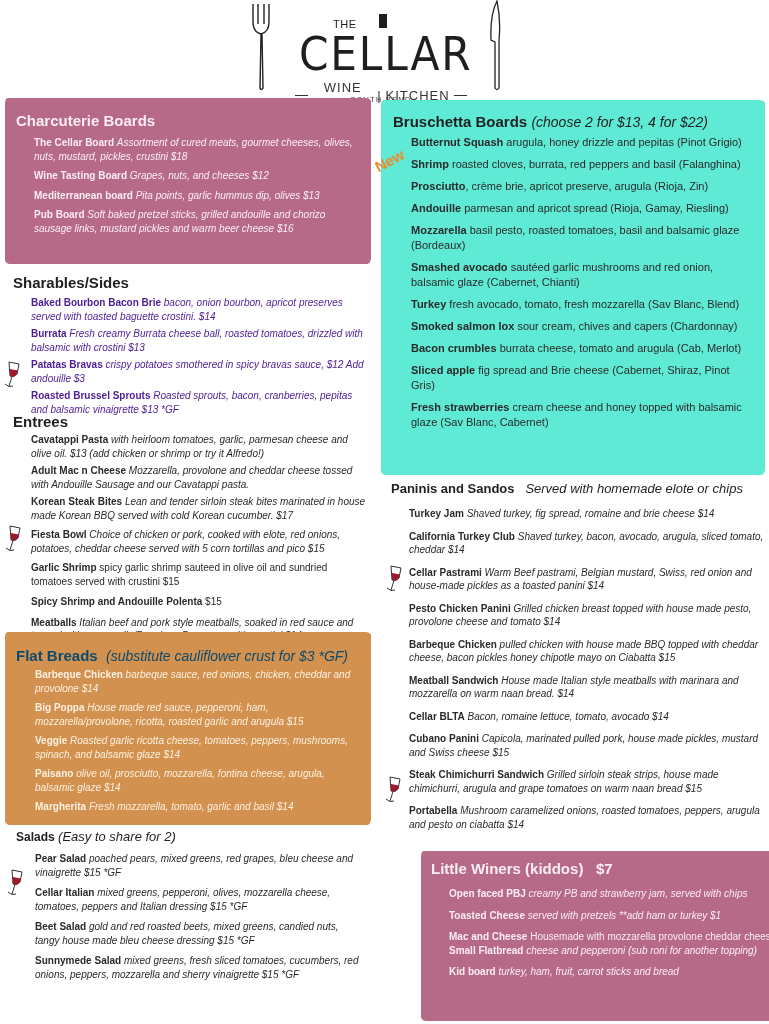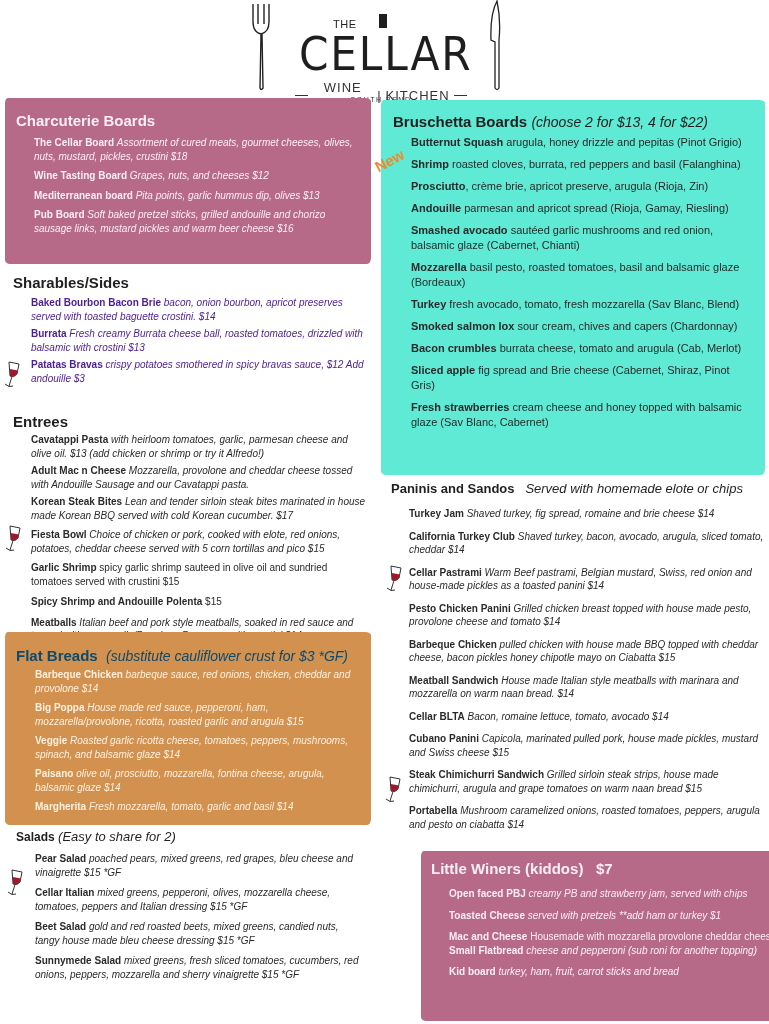--- a/index.html
+++ b/index.html
@@ -76,20 +76,21 @@
     <div class="item"><span class="name">Mediterranean board</span> <span class="desc">Pita points, garlic hummus dip, olives $13</span></div>
     <div class="item"><span class="name">Pub Board</span> <span class="desc">Soft baked pretzel sticks, grilled andouille and chorizo sausage links, mustard  pickles and warm beer cheese  $16</span></div>
   </div>
 </div>
 
 <div class="h2 dark" style="position:absolute; left:13px; top:274px;">Sharables/Sides</div>
 <div class="list" style="left:31px; top:296px; width:335px; color:#4c1d95;">
   <div class="item" style="margin-bottom:4px;"><span class="name">Baked Bourbon Bacon Brie</span> <span class="desc">bacon, onion bourbon, apricot preserves served with toasted baguette crostini.  $14</span></div>
   <div class="item" style="margin-bottom:4px;"><span class="name">Burrata</span> <span class="desc">Fresh creamy Burrata cheese ball, roasted tomatoes, drizzled with balsamic with crostini  $13</span></div>
   <div class="item" style="margin-bottom:4px;"><span class="name">Patatas Bravas</span> <span class="desc">crispy potatoes smothered in spicy bravas sauce, $12   Add andouille  $3</span></div>
+  <div class="item" style="margin-bottom:4px;"><span class="name">Roasted Brussel Sprouts</span> <span class="desc">Roasted sprouts, bacon, cranberries, pepitas and balsamic vinaigrette  $13  *GF</span></div>
 </div>
 
 <div class="h2 dark" style="position:absolute; left:13px; top:413px;">Entrees</div>
 <div class="list" style="left:31px; top:433px; width:335px;">
   <div class="item" style="margin-bottom:4px;"><span class="name">Cavatappi Pasta</span> <span class="desc">with heirloom tomatoes, garlic, parmesan cheese and olive oil.  $13  (add chicken or shrimp or try it Alfredo!)</span></div>
   <div class="item" style="margin-bottom:4px;"><span class="name">Adult Mac n Cheese</span> <span class="desc">Mozzarella, provolone and cheddar cheese tossed with Andouille Sausage and our Cavatappi pasta.</span></div>
   <div class="item" style="margin-bottom:6px;"><span class="name">Korean Steak Bites</span> <span class="desc">Lean and tender sirloin steak bites marinated in house made Korean BBQ served with cold Korean cucumber.  $17</span></div>
   <div class="item" style="margin-bottom:6px;"><span class="name">Fiesta Bowl</span> <span class="desc">Choice of chicken or pork, cooked with elote, red onions, potatoes, cheddar cheese served with 5 corn tortillas and pico   $15</span></div>
   <div class="item" style="margin-bottom:7px;"><span class="name">Garlic Shrimp</span> <span class="desc upright">spicy garlic shrimp sauteed in olive oil and sundried tomatoes served with crustini $15</span></div>
   <div class="item" style="margin-bottom:7px;"><span class="name">Spicy Shrimp and Andouille Polenta</span> <span class="desc upright">$15</span></div>
@@ -121,22 +122,22 @@
 
 <div class="panel tan wavy" style="left:381px; top:100px; width:384px; height:375px;">
   <div class="h2 dark" style="position:absolute; left:12px; top:13px; font-size:15px;">
     <span>Bruschetta  Boards</span> <span class="note">(choose 2 for $13, 4 for $22)</span>
   </div>
   <div class="list" style="left:30px; top:35px; width:345px;">
     <div class="item"><span class="name">Butternut Squash</span> <span class="desc">arugula, honey drizzle and pepitas (Pinot Grigio)</span></div>
     <div class="item"><span class="name">Shrimp</span> <span class="desc">roasted cloves, burrata, red peppers and basil (Falanghina)</span></div>
     <div class="item"><span class="name">Prosciutto</span><span class="desc">, crème brie, apricot preserve, arugula (Rioja, Zin)</span></div>
     <div class="item"><span class="name">Andouille</span> <span class="desc"> parmesan  and apricot spread  (Rioja, Gamay, Riesling)</span></div>
+    <div class="item"><span class="name">Mozzarella</span> <span class="desc">basil pesto, roasted tomatoes, basil and balsamic glaze (Bordeaux)</span></div>
     <div class="item"><span class="name">Smashed avocado</span> <span class="desc">sautéed garlic mushrooms and red onion, balsamic glaze  (Cabernet, Chianti)</span></div>
-    <div class="item"><span class="name">Mozzarella</span> <span class="desc">basil pesto, roasted tomatoes, basil and balsamic glaze (Bordeaux)</span></div>
     <div class="item"><span class="name">Turkey</span> <span class="desc">fresh avocado, tomato, fresh mozzarella  (Sav Blanc, Blend)</span></div>
     <div class="item"><span class="name">Smoked salmon lox</span> <span class="desc">sour cream, chives and capers  (Chardonnay)</span></div>
     <div class="item"><span class="name">Bacon crumbles</span> <span class="desc">burrata cheese, tomato and arugula  (Cab, Merlot)</span></div>
     <div class="item"><span class="name">Sliced apple</span> <span class="desc">fig spread and Brie cheese (Cabernet, Shiraz, Pinot Gris)</span></div>
     <div class="item"><span class="name">Fresh strawberries</span> <span class="desc">cream cheese and honey topped with balsamic glaze (Sav Blanc, Cabernet)</span></div>
   </div>
 </div>
 <div class="new-badge">New</div>
 
 <div class="h3" style="position:absolute; left:391px; top:481px; font-size:13px;">

